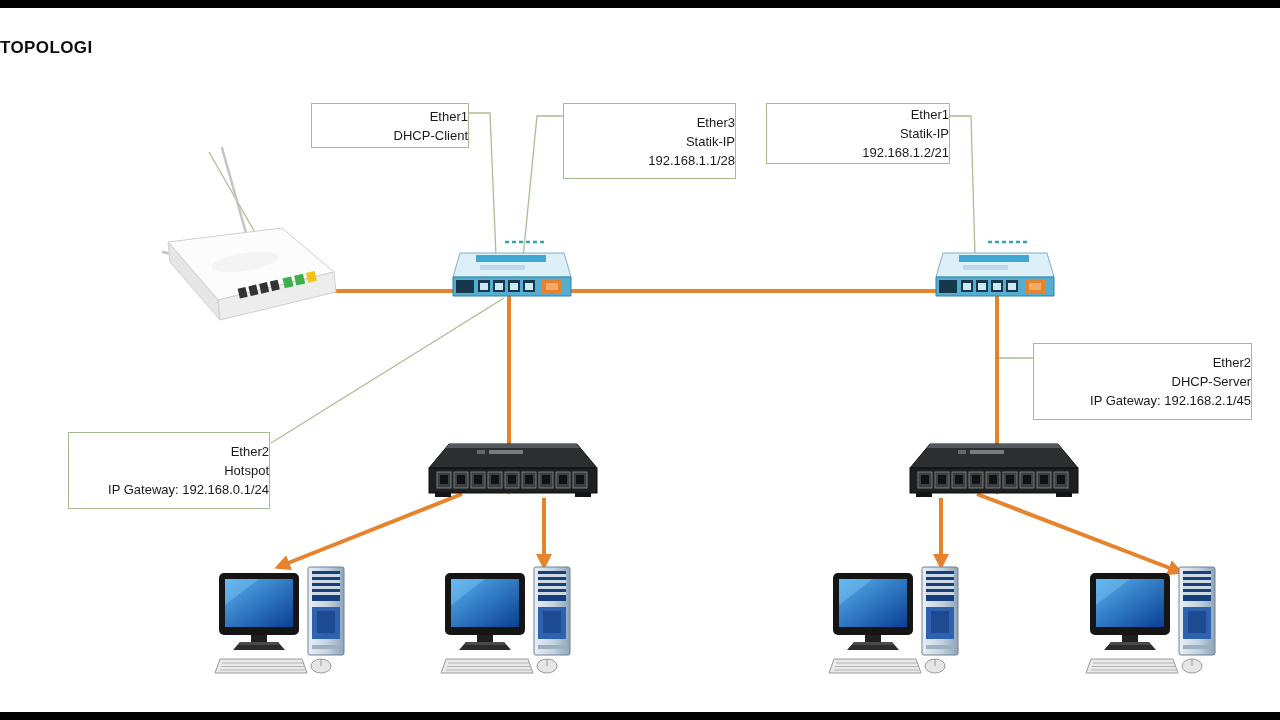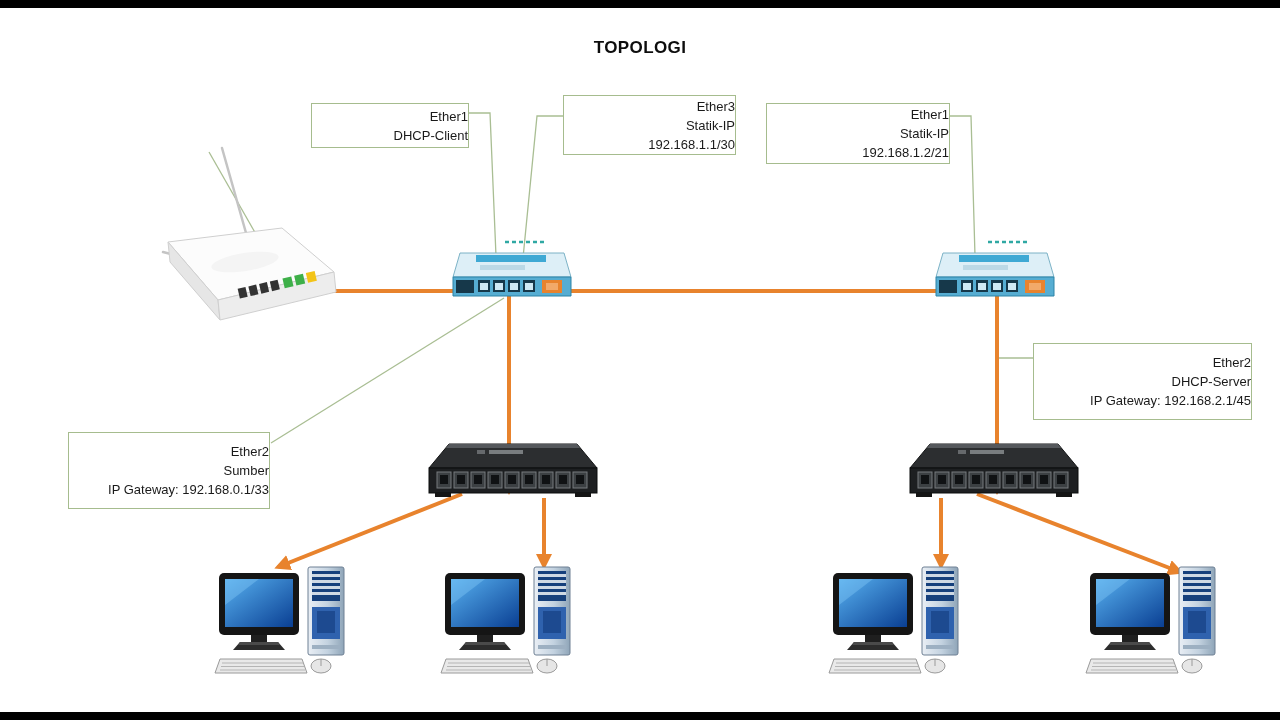--- a/index.html
+++ b/index.html
@@ -2,21 +2,21 @@
 <html><head>
 <meta charset="utf-8">
 <style>
   * { margin:0; padding:0; box-sizing:border-box; }
   html,body { width:1280px; height:720px; }
   body { font-family:"Liberation Sans", sans-serif; background:#ffffff; }
   .stage { position:relative; width:1280px; height:720px; background:#ffffff; overflow:hidden; }
   .bar { position:absolute; left:0; width:100%; height:8px; background:#000; z-index:9; }
   .bar.top { top:0; }
   .bar.bottom { bottom:0; }
-  .title { position:absolute; top:38px; left:0; width:100%; text-align:center;
+  .title { position:absolute; top:38px; left:0; width:100%; 
            font-size:17px; font-weight:bold; color:#0d0d0d; letter-spacing:.4px; z-index:4; }
   svg.lines { position:absolute; left:0; top:0; z-index:1; }
   .device { position:absolute; z-index:3; }
   .label-box { position:absolute; background:#ffffff; border:1px solid #a6bc8e; z-index:5;
                display:flex; flex-direction:column; justify-content:center; align-items:flex-end;
                font-size:13px; color:#1a1a1a; line-height:19px; text-align:center; }
 </style>
 </head>
 <body>
 
@@ -216,37 +216,37 @@
         <use href="#sym-pc"></use>
       </svg>
   </div>
 
 
   <div class="label-box" style="left:311px;top:103px;width:158px;height:45px">
     <div>Ether1</div>
     <div>DHCP-Client</div>
   </div>
 
-  <div class="label-box" style="left:563px;top:95px;width:173px;height:60px">
+  <div class="label-box" style="left:563px;top:103px;width:173px;height:76px">
     <div>Ether3</div>
     <div>Statik-IP</div>
-    <div>192.168.1.1/30</div>
+    <div>192.168.1.1/28</div>
   </div>
 
   <div class="label-box" style="left:766px;top:103px;width:184px;height:61px">
     <div>Ether1</div>
     <div>Statik-IP</div>
     <div>192.168.1.2/21</div>
   </div>
 
   <div class="label-box" style="left:1033px;top:343px;width:219px;height:77px">
     <div>Ether2</div>
     <div>DHCP-Server</div>
     <div>IP Gateway: 192.168.2.1/45</div>
   </div>
 
   <div class="label-box" style="left:68px;top:432px;width:202px;height:77px">
     <div>Ether2</div>
-    <div>Sumber</div>
-    <div>IP Gateway: 192.168.0.1/33</div>
+    <div>Hotspot</div>
+    <div>IP Gateway: 192.168.0.1/24</div>
   </div>
 
 </div>
 
 </body></html>

